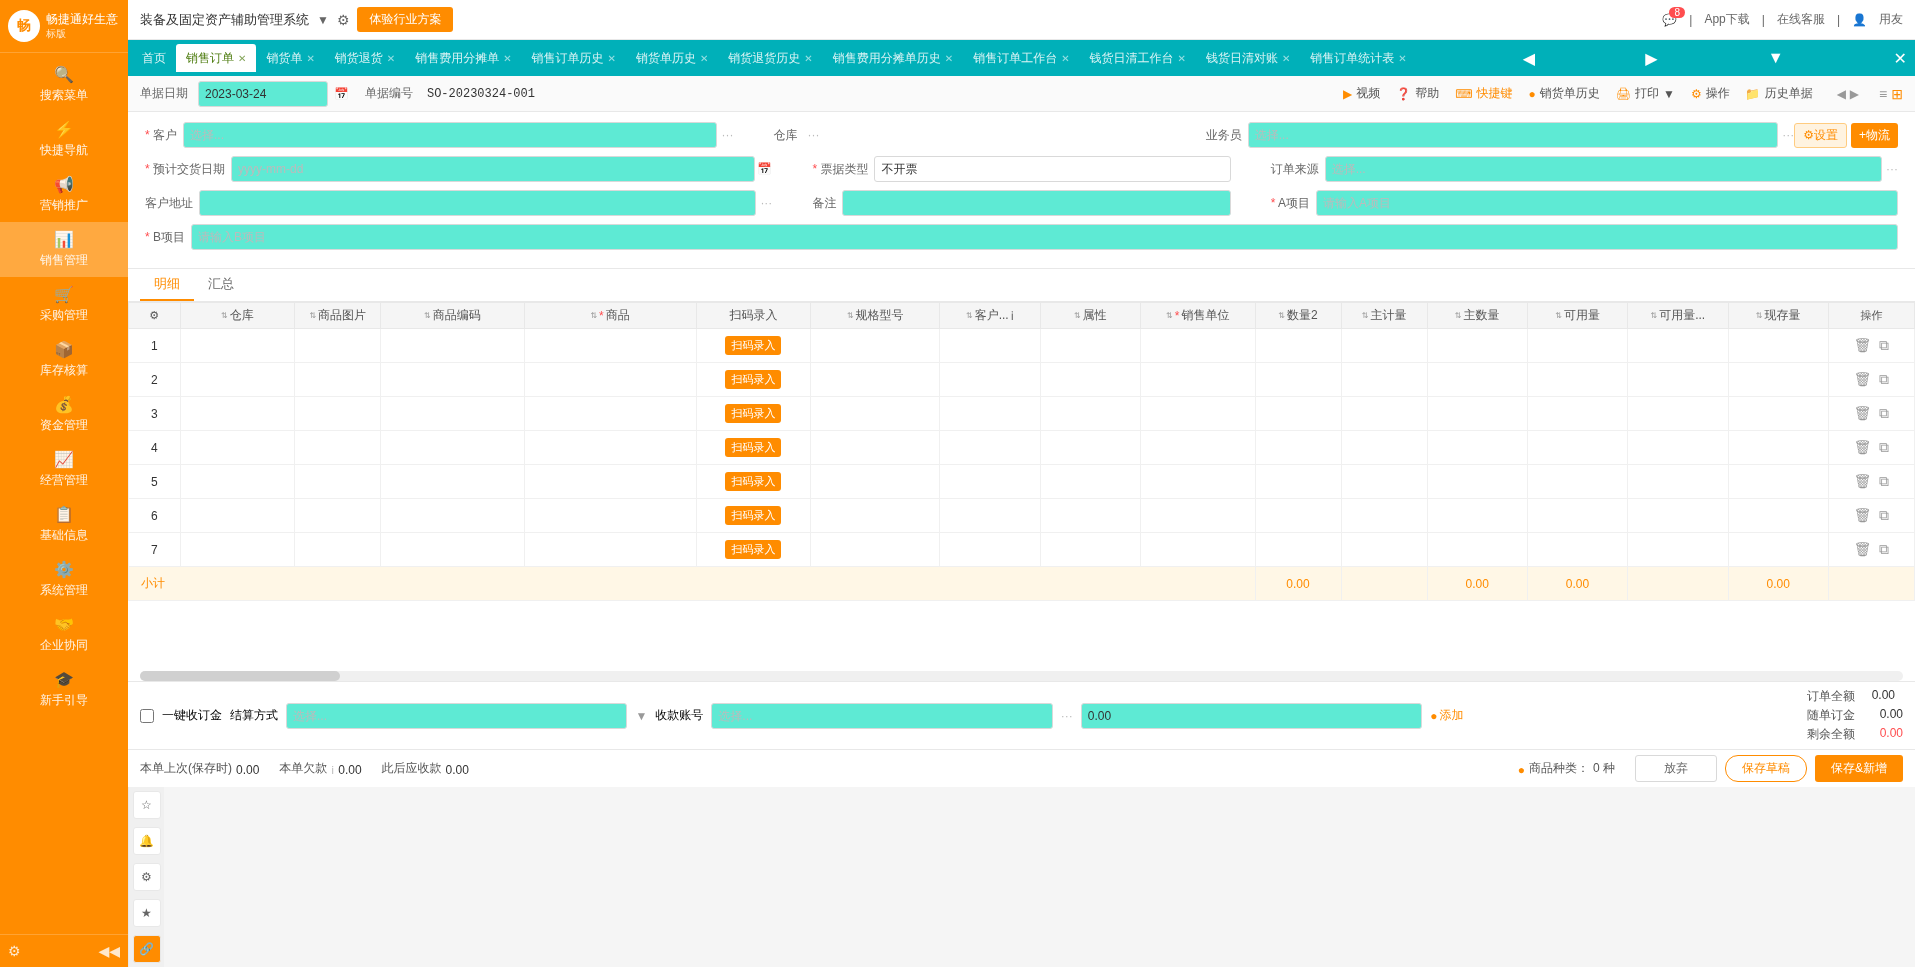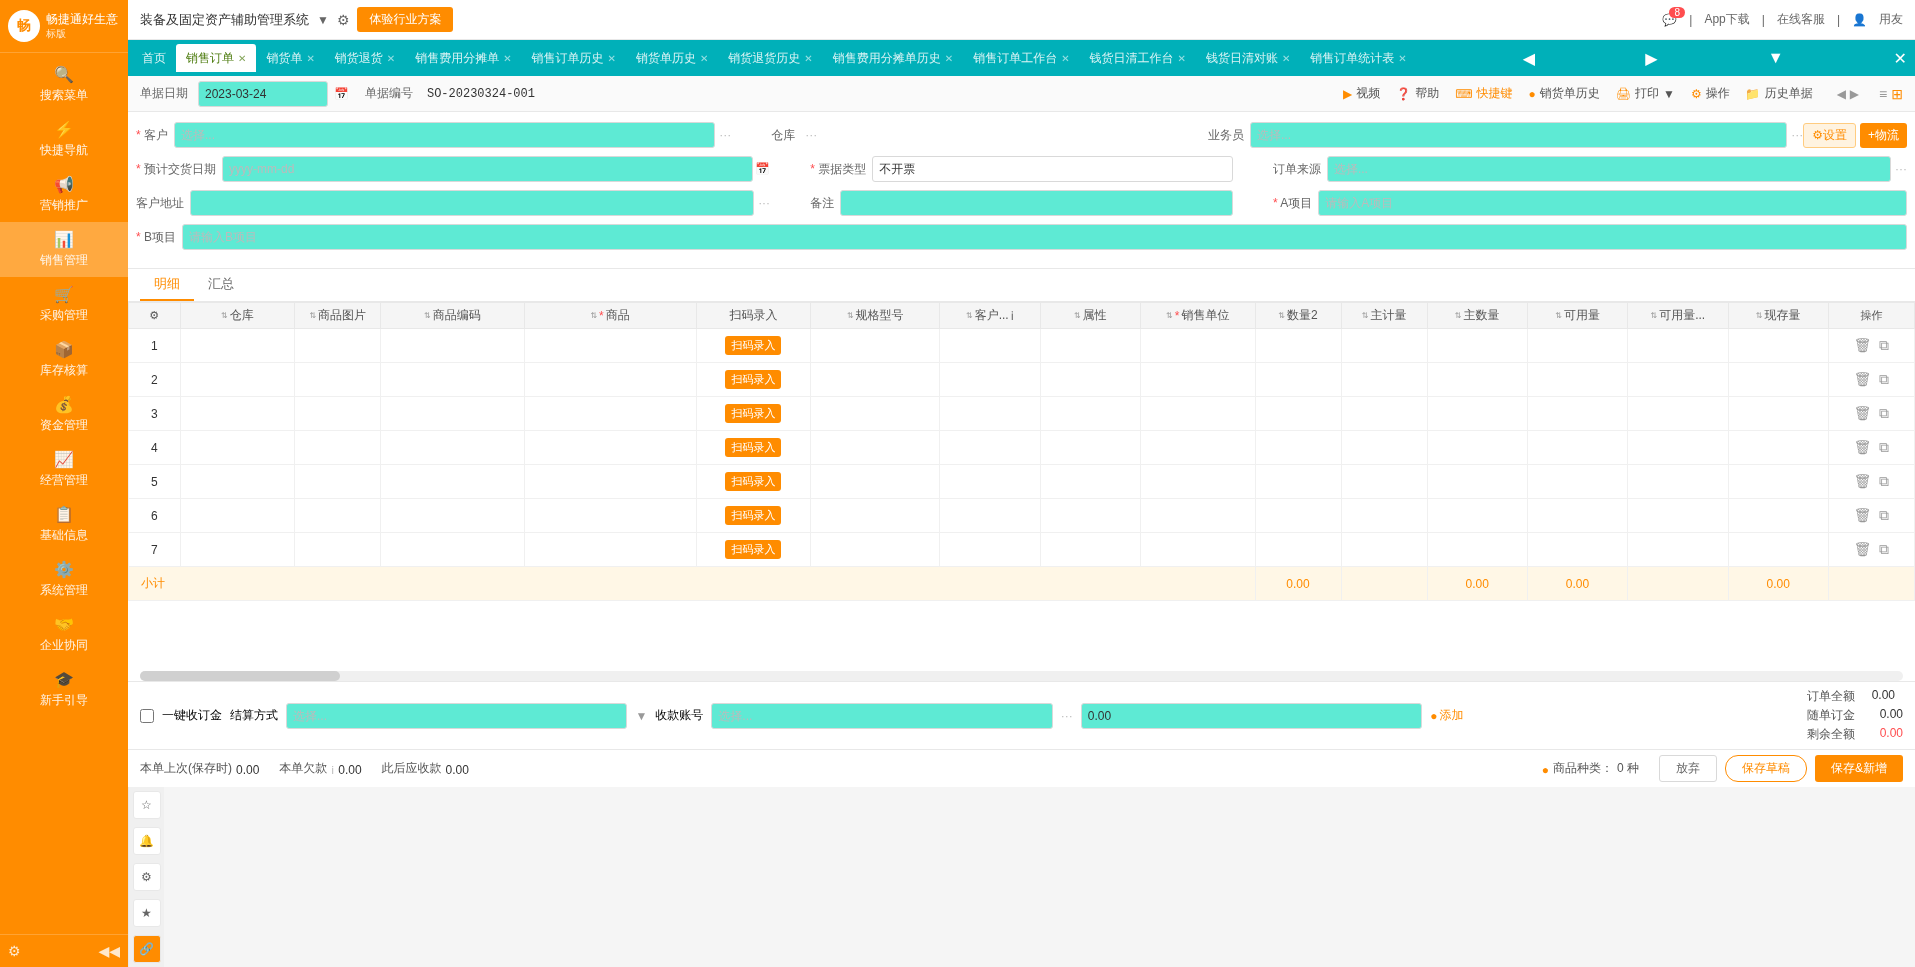--- a/index.html
+++ b/index.html
@@ -40,21 +40,21 @@
 
     
     .content { flex: 1; background: #fff; display: flex; flex-direction: column; overflow: hidden; }
 
     
     .actionbar { height: 36px; display: flex; align-items: center; padding: 0 12px; gap: 16px; border-bottom: 1px solid #e8e8e8; flex-shrink: 0; background: #fafafa; }
     .actionbar-item { display: flex; align-items: center; gap: 4px; cursor: pointer; color: #555; font-size: 12px; }
     .actionbar-item .icon { color: #ff8c00; }
 
     
-    .form-area { padding: 10px 8px; border-bottom: 1px solid #e8e8e8; flex-shrink: 0; }
+    .form-area { padding: 10px 17px; border-bottom: 1px solid #e8e8e8; flex-shrink: 0; }
     .form-row { display: flex; align-items: center; margin-bottom: 8px; gap: 0; }
     .form-field { display: flex; align-items: center; flex: 1; min-width: 0; }
     .form-label { color: #666; white-space: nowrap; padding-right: 6px; font-size: 12px; }
     .form-label.required::before { content: '* '; color: #ff4d4f; }
     .form-input { flex: 1; height: 26px; border: 1px solid #d9d9d9; border-radius: 3px; padding: 0 6px; font-size: 12px; color: #333; background: #5eead4; }
     .form-input::placeholder { color: #bbb; }
     .form-input.date { width: 130px; flex: none; }
     .form-select { height: 26px; border: 1px solid #d9d9d9; border-radius: 3px; padding: 0 6px; font-size: 12px; color: #333; background: #fff; appearance: none; }
     .form-dots { color: #bbb; margin-left: 4px; cursor: pointer; }
     .cal-icon { color: #999; cursor: pointer; margin-left: 2px; }
@@ -95,21 +95,21 @@
 
     
     .payment-bar { padding: 6px 12px; border-top: 1px solid #e8e8e8; background: #fff; display: flex; align-items: center; gap: 8px; flex-shrink: 0; }
     .payment-checkbox { width: 14px; height: 14px; }
     .add-btn { color: #ff8c00; cursor: pointer; display: flex; align-items: center; gap: 2px; }
 
     
     .footer { height: 38px; background: #fff; border-top: 1px solid #e8e8e8; display: flex; align-items: center; padding: 0 12px; gap: 20px; flex-shrink: 0; }
     .footer-item { display: flex; align-items: flex-end; gap: 4px; font-size: 12px; color: #555; }
     .footer-btn-group { margin-left: auto; display: flex; gap: 8px; }
-    .btn-discard { border: 1px solid #d9d9d9; background: #fff; padding: 4px 16px; border-radius: 3px; cursor: pointer; color: #666; font-size: 12px; }
+    .btn-discard { border: 1px solid #d9d9d9; background: #fff; padding: 4px 28px; border-radius: 3px; cursor: pointer; color: #666; font-size: 12px; }
     .btn-save-draft { border: 1px solid #ff8c00; background: #fff; padding: 4px 16px; border-radius: 13px; cursor: pointer; color: #ff8c00; font-size: 12px; }
     .btn-save-new { background: #ff8c00; color: #fff; border: none; padding: 4px 16px; border-radius: 3px; cursor: pointer; font-size: 12px; }
 
     
     .right-panel { width: 36px; background: #f0f0f0; display: flex; flex-direction: column; align-items: center; padding: 4px 0; gap: 8px; border-left: 1px solid #e8e8e8; flex-shrink: 0; }
     .right-panel-btn { width: 28px; height: 28px; background: #fff; border: 1px solid #e8e8e8; border-radius: 3px; display: flex; align-items: center; justify-content: center; cursor: pointer; color: #666; font-size: 12px; }
 
     
     .table-wrapper::-webkit-scrollbar { height: 8px; width: 8px; }
     .table-wrapper::-webkit-scrollbar-track { background: #f0f0f0; }

